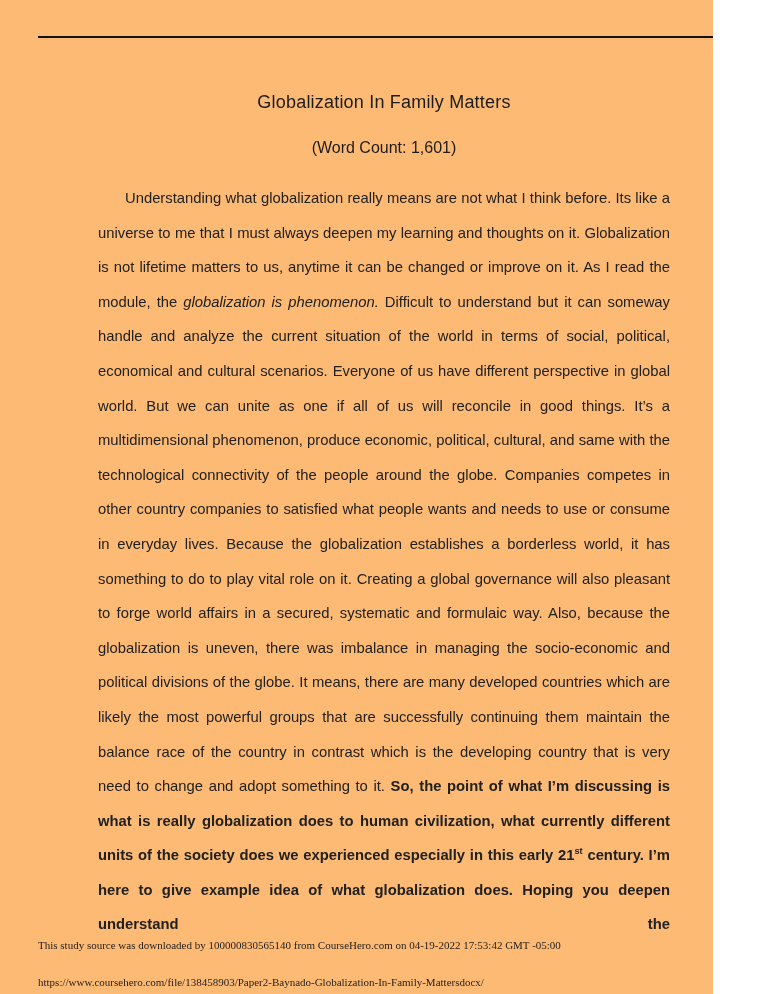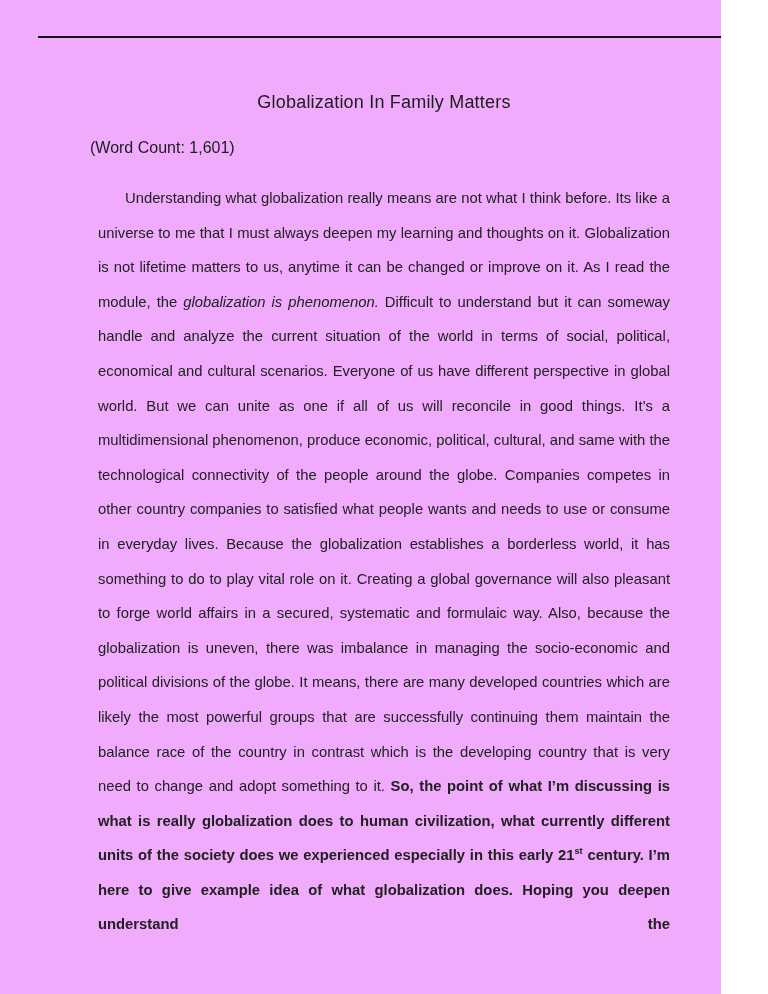--- a/index.html
+++ b/index.html
@@ -4,25 +4,24 @@
 <style>
   html, body {
     margin: 0;
     padding: 0;
     background: #ffffff;
   }
   .page {
     position: relative;
     width: 713px;
     height: 994px;
-    background: #f0abfc;
+    background: #fdba74;
     overflow: hidden;
     font-family: "Liberation Sans", sans-serif;
     color: #1c1c1c;
-    padding-left: 8px;
   }
   .top-rule {
     position: absolute;
     top: 36px;
     left: 38px;
     width: 692px;
     border-top: 2px solid #111111;
   }
   .content {
     position: absolute;
@@ -32,20 +31,21 @@
   }
   .essay-title {
     font-size: 18px;
     font-weight: 400;
     text-align: center;
     margin: 0 0 26px 0;
     letter-spacing: 0.2px;
   }
   .word-count {
     font-size: 16px;
+    text-align: center;
     margin: 0 0 24px 0;
   }
   .essay-paragraph {
     font-size: 14.8px;
     line-height: 34.6px;
     text-align: justify;
     text-align-last: justify;
     text-indent: 27px;
     margin: 8px;
     color: #212121;
@@ -87,15 +87,17 @@
   <div class="top-rule"></div>
 
   <div class="content">
     <h1 class="essay-title">Globalization In Family Matters</h1>
 
     <div class="word-count">(Word Count: 1,601)</div>
 
     <p class="essay-paragraph"><span class="seg-normal">Understanding what globalization really means are not what I think before. Its like a universe to me that I must always deepen my learning and thoughts on it. Globalization is not lifetime matters to us, anytime it can be changed or improve on it. As I read the module, the </span><span class="seg-italic">globalization is phenomenon.</span><span class="seg-normal"> Difficult to understand but it can someway handle and analyze the current situation of the world in terms of social, political, economical and cultural scenarios. Everyone of us have different perspective in global world. But we can unite as one if all of us will reconcile in good things. It’s a multidimensional phenomenon, produce economic, political, cultural, and same with the technological connectivity of the people around the globe. Companies competes in other country companies to satisfied what people wants and needs to use or consume in everyday lives. Because the globalization establishes a borderless world, it has something to do to play vital role on it. Creating a global governance will also pleasant to forge world affairs in a secured, systematic and formulaic way. Also, because the globalization is uneven, there was imbalance in managing the socio-economic and political divisions of the globe. It means, there are many developed countries which are likely the most powerful groups that are successfully continuing them maintain the balance race of the country in contrast which is the developing country that is very need to change and adopt something to it. </span><span class="seg-bold">So, the point of what I’m discussing is what is really globalization does to human civilization, what currently different units of the society does we experienced especially in this early 21</span><sup class="seg-bold-super">st</sup><span class="seg-bold"> century. I’m here to give example idea of what globalization does. Hoping you deepen understand the</span></p>
   </div>
 
+  <div class="footer-note">This study source was downloaded by 100000830565140 from CourseHero.com on 04-19-2022 17:53:42 GMT -05:00</div>
 
+  <a class="footer-url">https://www.coursehero.com/file/138458903/Paper2-Baynado-Globalization-In-Family-Mattersdocx/</a>
 
 </div>
 
 </body></html>

